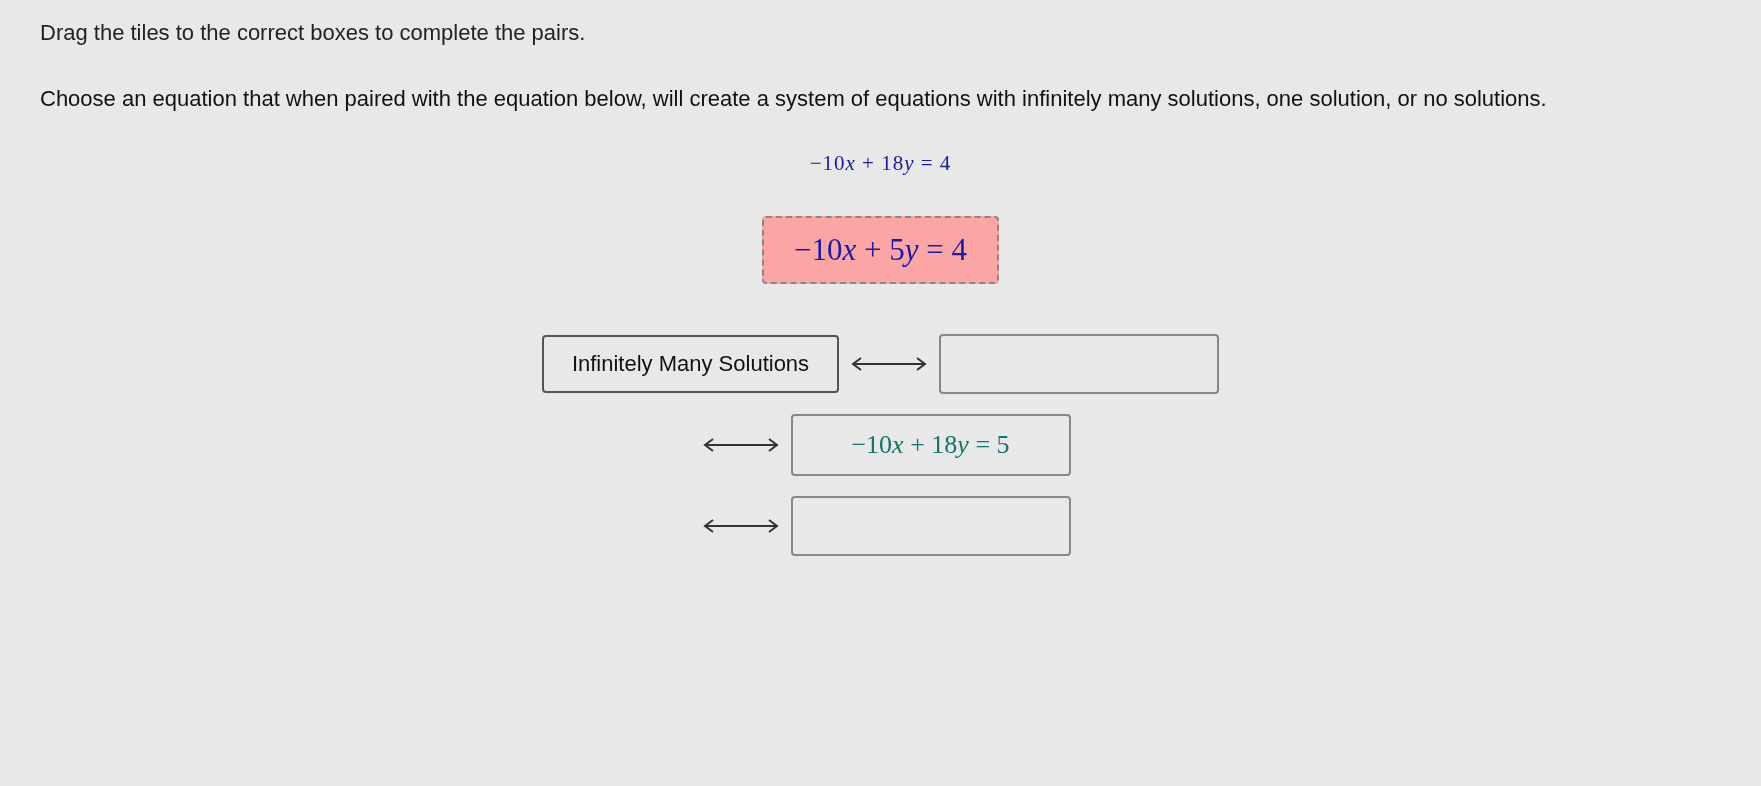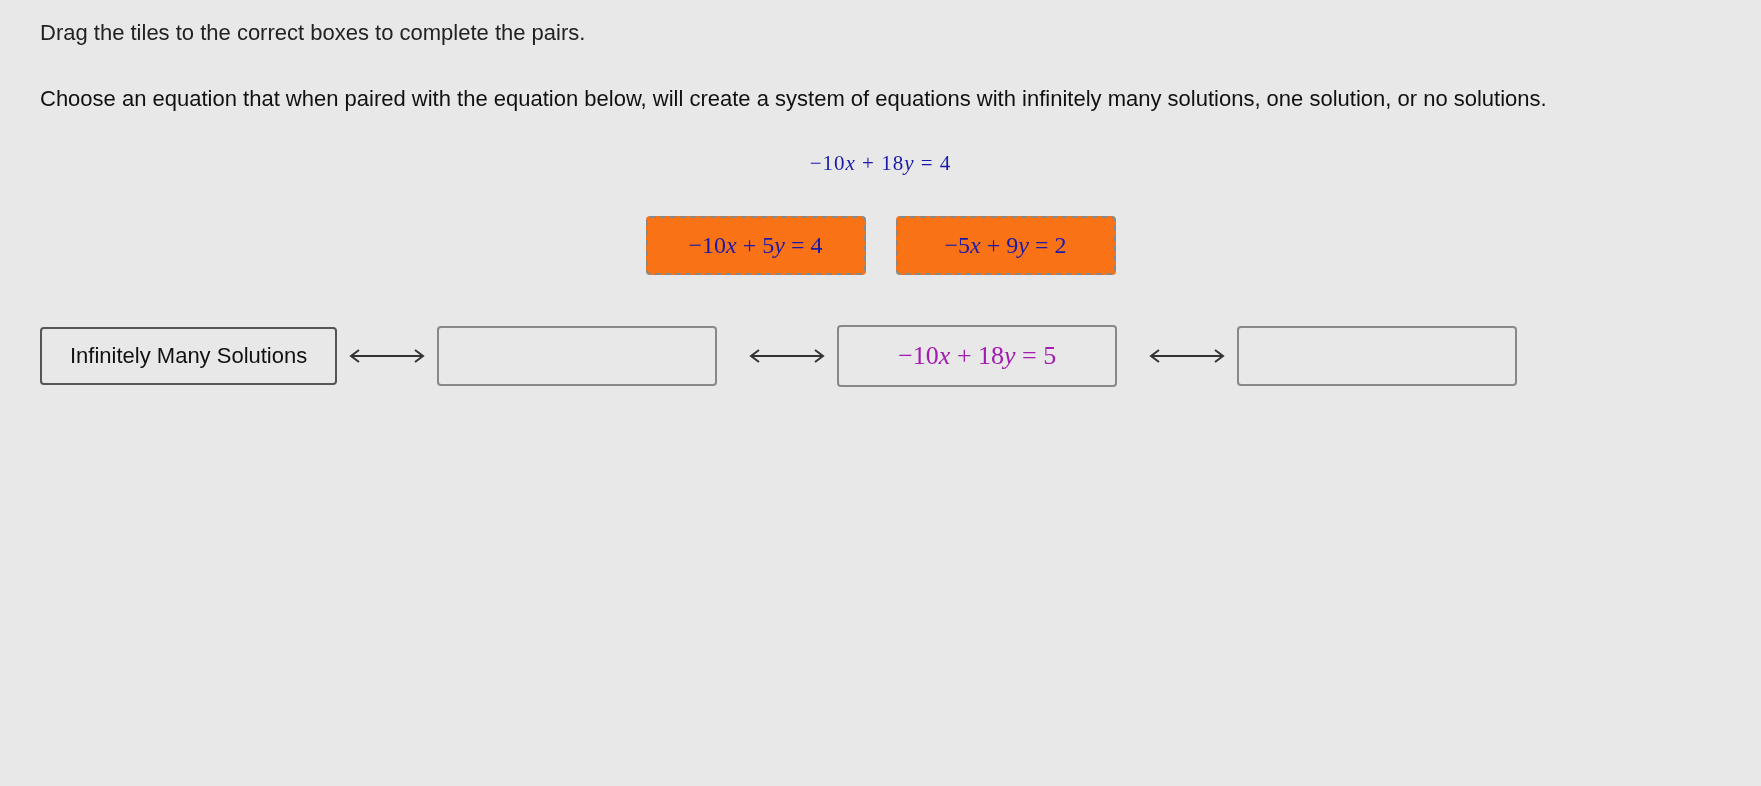--- a/index.html
+++ b/index.html
@@ -42,32 +42,32 @@
       display: flex;
       gap: 30px;
       justify-content: center;
       margin-bottom: 50px;
     }
 
     .tile {
       border: 2px dashed #888;
       border-radius: 4px;
       padding: 14px 30px;
-      font-size: 24px;
+      font-size: 31px;
       color: #1a1aaa;
-      background: #f97316;
+      background: #fca5a5;
       cursor: grab;
       user-select: none;
       min-width: 220px;
       text-align: center;
     }
 
     .matching-section {
       display: flex;
-      flex-direction: row;
+      flex-direction: column;
       align-items: center;
       gap: 20px;
       margin-top: 10px;
     }
 
     .match-row {
       display: flex;
       align-items: center;
       gap: 0;
     }
@@ -95,21 +95,21 @@
 
     .arrow-connector svg {
       display: block;
     }
 
     .drop-box {
       border: 2px solid #888;
       border-radius: 4px;
       padding: 14px 28px;
       font-size: 26px;
-      color: #a21caf;
+      color: #0f766e;
       background: #e8e8e8;
       min-width: 280px;
       min-height: 60px;
       text-align: center;
       font-family: 'Times New Roman', Times, serif;
     }
 
     .drop-box.empty {
       color: transparent;
     }
@@ -125,23 +125,20 @@
 
 <div class="instruction">Choose an equation that when paired with the equation below, will create a system of equations with infinitely many solutions, one solution, or no solutions.</div>
 
 <div class="center-equation">
   <span>−10<span class="math-italic">x</span> + 18<span class="math-italic">y</span> = 4</span>
 </div>
 
 <div class="draggable-tiles">
   <div class="tile">
     −10<span class="math-italic">x</span> + 5<span class="math-italic">y</span> = 4
-  </div>
-  <div class="tile">
-    −5<span class="math-italic">x</span> + 9<span class="math-italic">y</span> = 2
   </div>
 </div>
 
 <div class="matching-section">
 
   <div class="match-row">
     <div class="label-box">Infinitely Many Solutions</div>
     <div class="arrow-connector">
       <svg width="80" height="28" viewBox="0 0 80 28">
 

